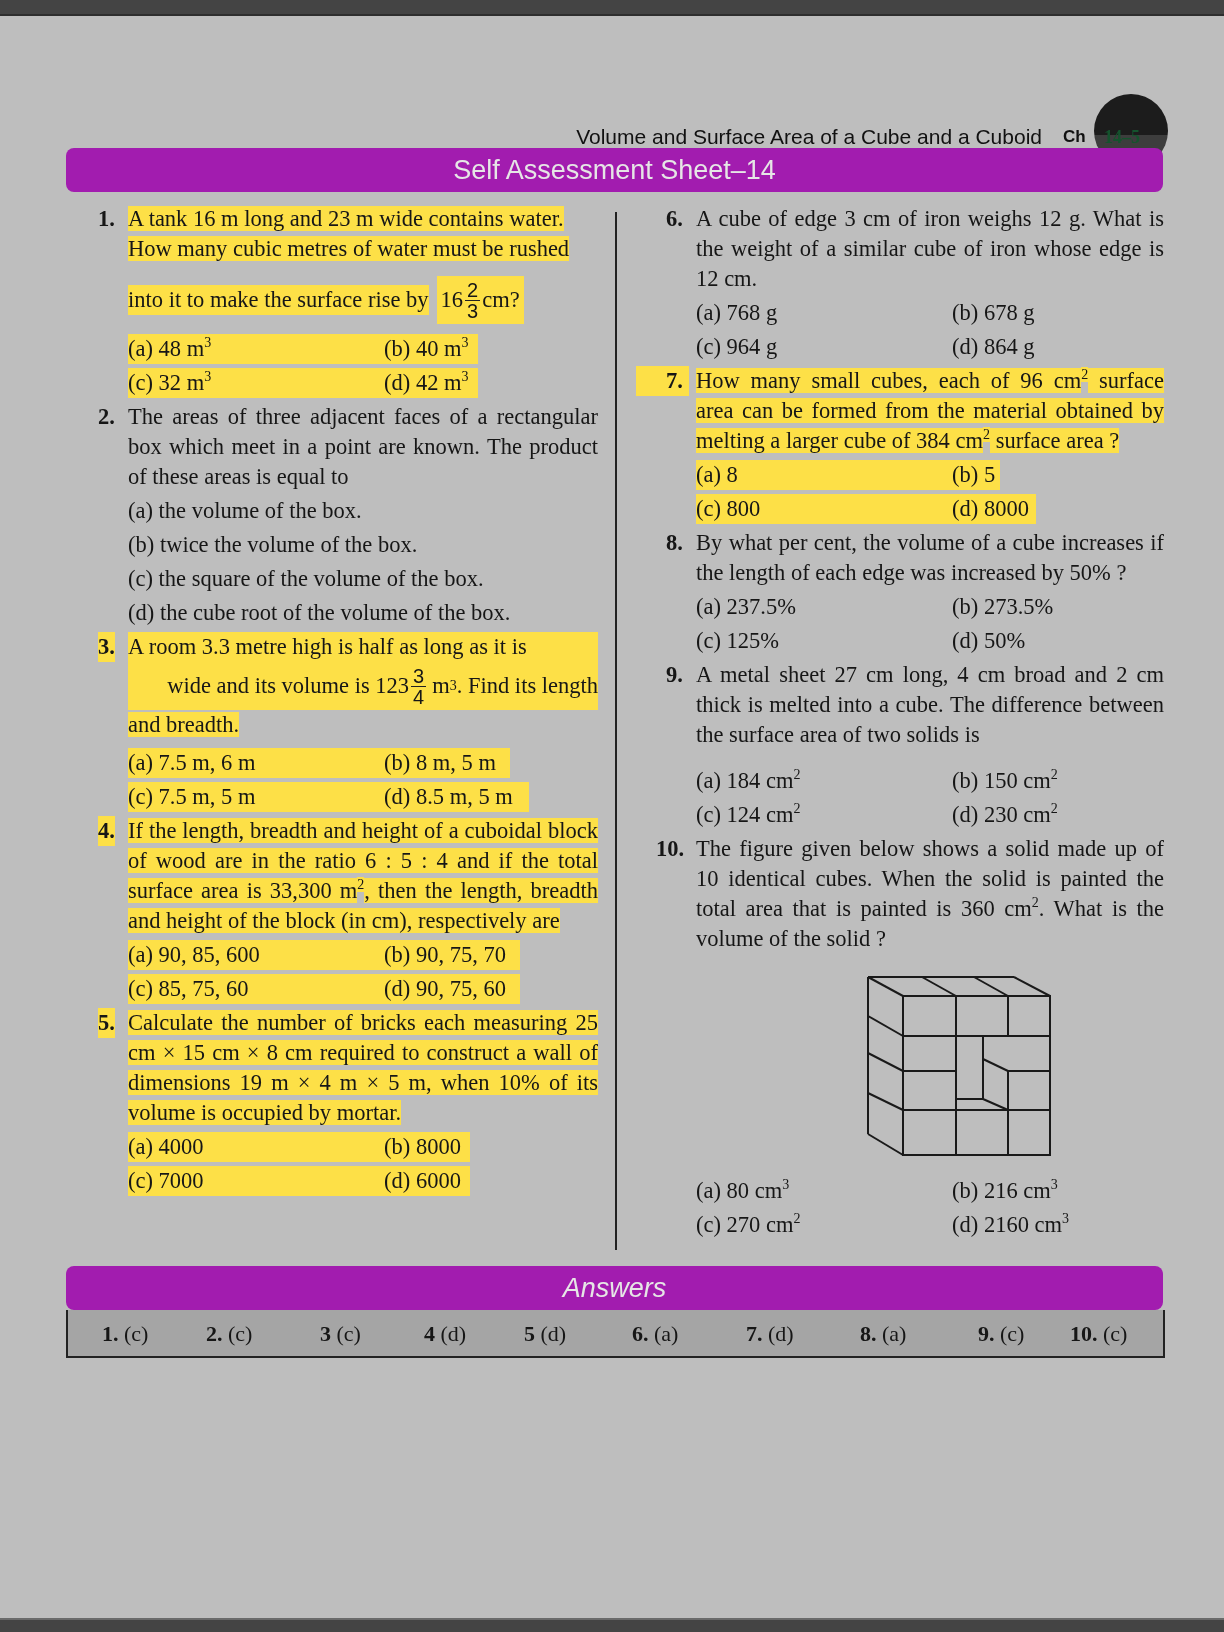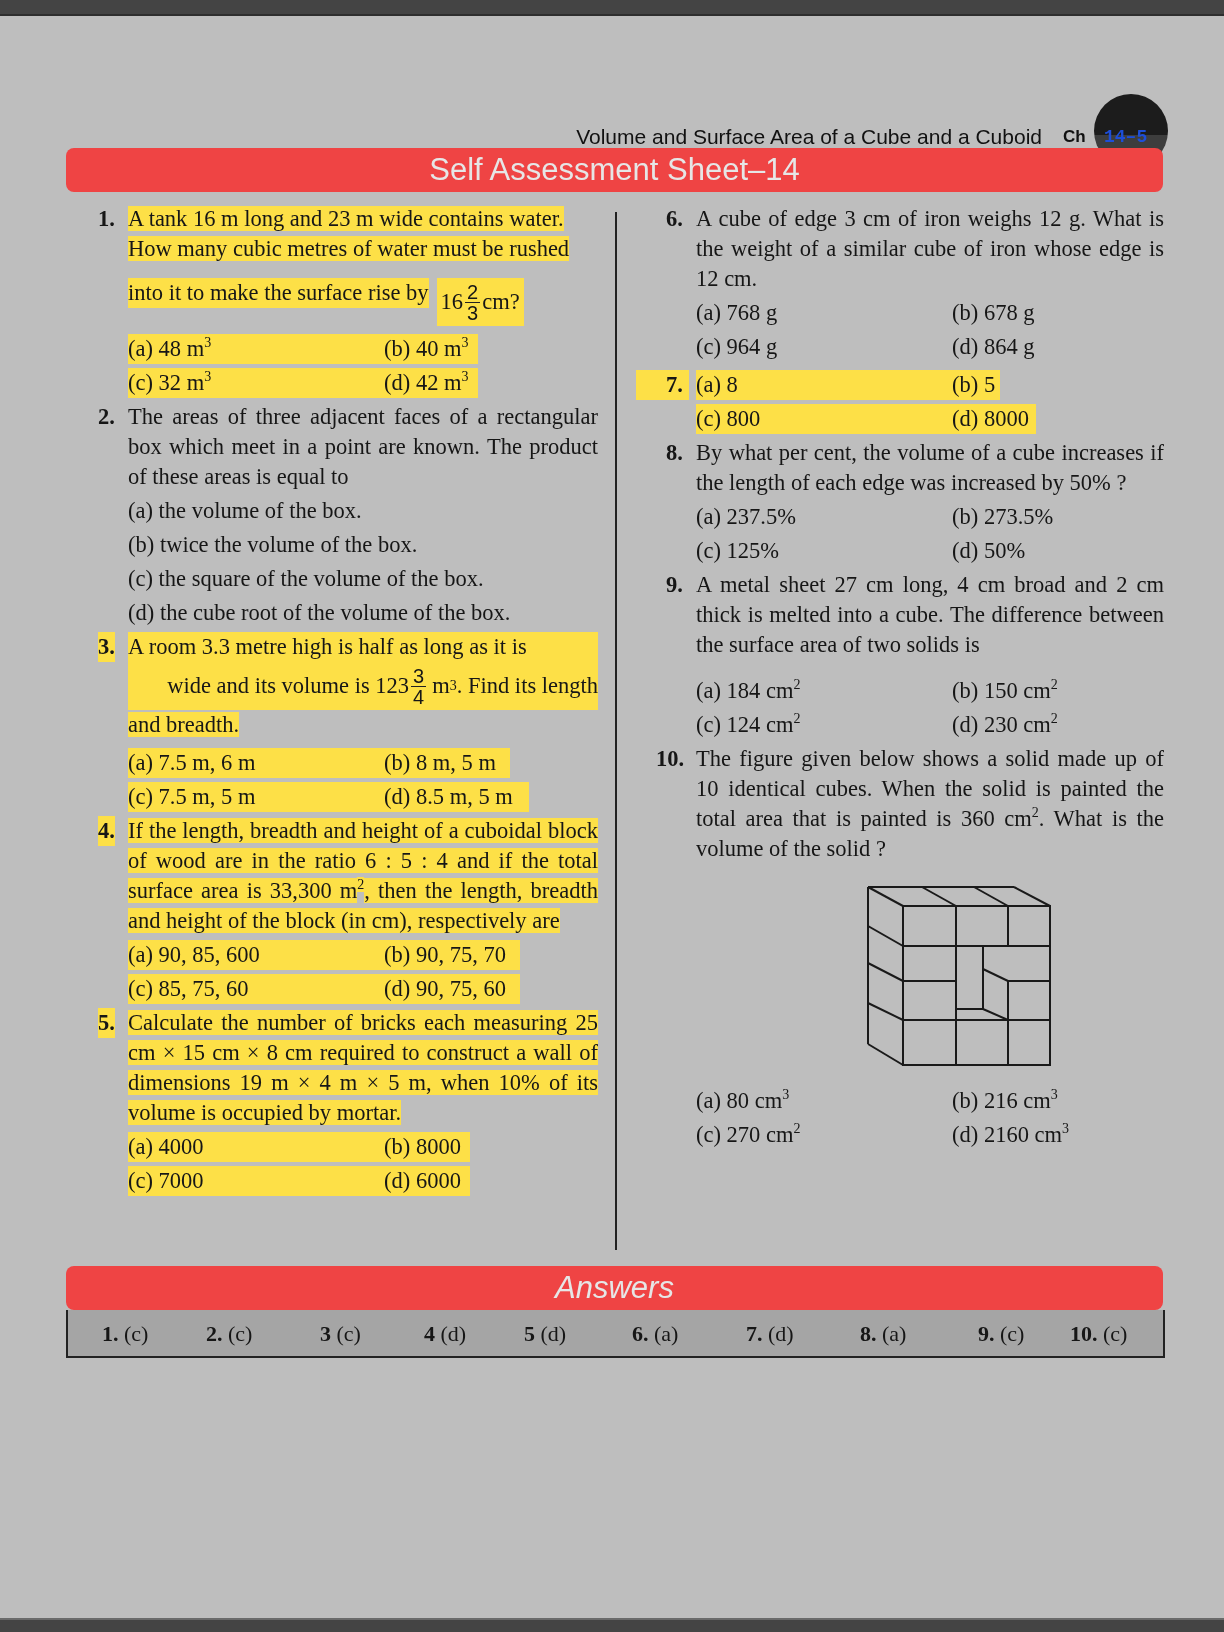--- a/index.html
+++ b/index.html
@@ -20,26 +20,26 @@
   .chapter-ch {
     position:absolute; left:1063px; top:7px;
     font-family:"Liberation Sans", sans-serif; font-weight:bold; font-size:17px; color:#111;
   }
   .chapter-circle {
     position:absolute; left:1094px; top:-26px; width:74px; height:74px; border-radius:50%;
     background:linear-gradient(#1c1c1c 0%, #1c1c1c 55%, #3d3d3d 55%, #3d3d3d 100%);
   }
   .chapter-num {
     position:absolute; left:1104px; top:7px;
-    font-family:Liberation Mono, monospace; font-weight:bold; font-size:18px; color:#1d4ed8;
+    font-family:Liberation Serif, serif; font-weight:bold; font-size:18px; color:#14532d;
   }
 
   .banner {
-    position:absolute; left:66px; width:1097px; height:44px; background:#ef4444; border-radius:8px;
-    color:#e6e6e6; font-family:"Liberation Sans", sans-serif; font-size:31px; text-align:center; line-height:44px;
+    position:absolute; left:66px; width:1097px; height:44px; background:#a21caf; border-radius:8px;
+    color:#e6e6e6; font-family:"Liberation Sans", sans-serif; font-size:27px; text-align:center; line-height:44px;
   }
   .banner.sheet { top:148px; }
   .banner.answers { top:1266px;font-style:italic; }
 
   .col { position:absolute; top:204px; font-size:22.5px; line-height:30px; }
   .col.left { left:98px; width:500px; }
   .col.right { left:636px; width:528px; }
   .divider { position:absolute; left:615px; top:212px; width:2px; height:1038px; background:#222; }
 
   .q { position:relative; padding-left:30px; }
@@ -85,21 +85,21 @@
 
 <div class="banner sheet">Self Assessment Sheet–14</div>
 
 <div class="col left">
 
   <div class="q">
     <span class="num">1.</span>
     <div class="qtext">
       <span class="hl">A tank 16 m long and 23 m wide contains water.</span><br>
       <span class="hl">How many cubic metres of water must be rushed</span><br>
-      <div style="margin-top:14px; height:44px; display:flex; align-items:flex-start;">
+      <div style="margin-top:14px; height:44px; display:flex; align-items:center;">
         <span class="hl" style="margin-right:8px;">into it to make the surface rise by</span>
         <span class="hl" style="display:inline-flex; align-items:center; padding:0 4px; height:48px;">
           <span>16</span>
           <span class="frac">
               <span class="n">2</span>
               <span class="d">3</span>
             </span>
           <span>cm?</span>
         </span>
       </div>
@@ -178,20 +178,21 @@
     <div class="opts" style="margin-top:4px;">
       <div class="opt"><span>(a)</span> <span>768 g</span></div>
       <div class="opt"><span>(b)</span> <span>678 g</span></div>
       <div class="opt"><span>(c)</span> <span>964 g</span></div>
       <div class="opt"><span>(d)</span> <span>864 g</span></div>
     </div>
   </div>
 
   <div class="q">
     <span class="num hl" style="left:0; padding-left:30px; padding-right:6px;">7.</span>
+    <div class="qtext"><span class="hl">How many small cubes, each of 96 cm</span><sup class="hl">2</sup><span class="hl"> surface area can be formed from the material obtained by melting a larger cube of 384 cm</span><sup class="hl">2</sup><span class="hl"> surface area ?</span></div>
     <div class="opts" style="margin-top:4px;">
       <div class="opt hl"><span>(a)</span> <span>8</span></div>
       <div class="opt hl" style="width:48px;"><span>(b)</span> <span>5</span></div>
       <div class="opt hl"><span>(c)</span> <span>800</span></div>
       <div class="opt hl" style="width:84px;"><span>(d)</span> <span>8000</span></div>
     </div>
   </div>
 
   <div class="q">
     <span class="num">8.</span>

